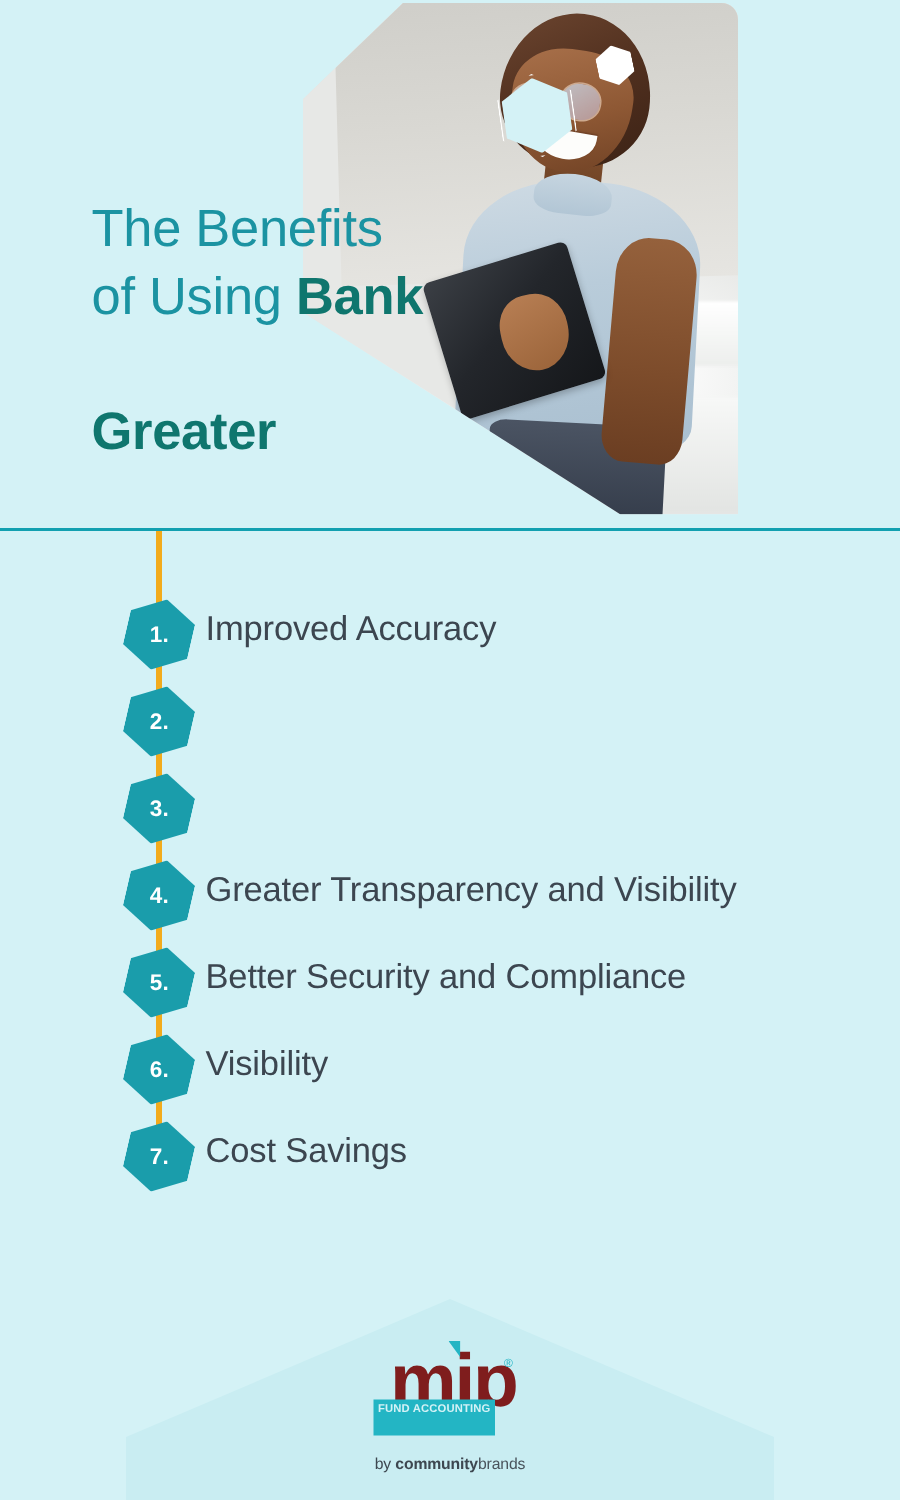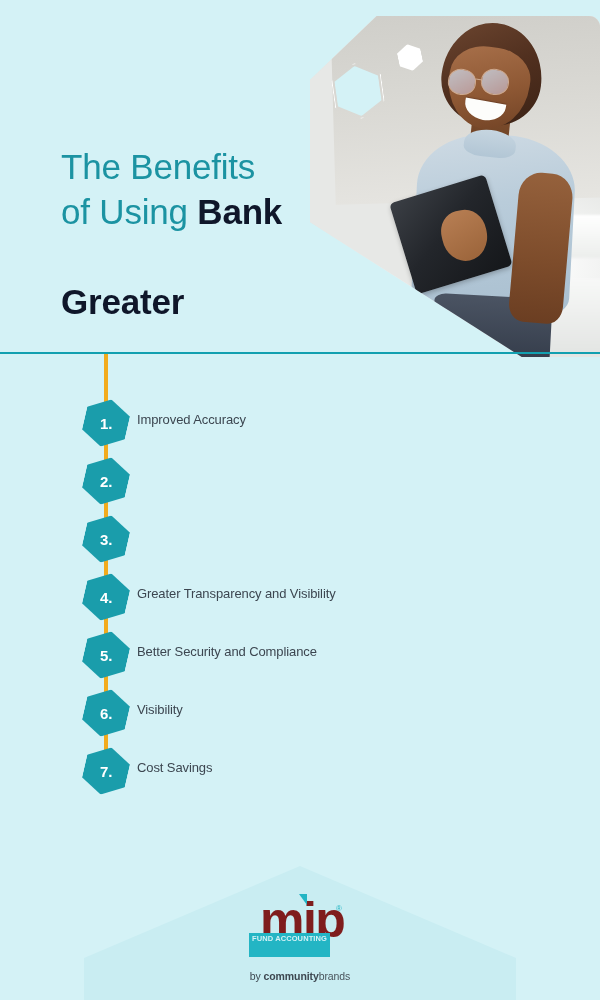--- a/index.html
+++ b/index.html
@@ -5,21 +5,21 @@
   * { margin:0; padding:0; box-sizing:border-box; }
   html, body {
     width:600px; height:1000px;
     font-family:"Liberation Sans", sans-serif;
     background:#d4f2f6;
     overflow:hidden;
   }
   .page { position:relative; width:600px; height:1000px; background:#d4f2f6; overflow:hidden; }
 
   
-  .hero { position:absolute; left:0; top:16px; width:600px; height:353px; overflow:hidden;border-radius:11px; }
+  .hero { position:absolute; left:0; top:2px; width:492px; height:353px; overflow:hidden;border-radius:11px; }
 
   .hero-photo {
     position:absolute; right:0; top:-14px;
     width:290px; height:355px;
     overflow:hidden;
     -webkit-clip-path: polygon(28% 0%, 100% 0%, 100% 100%, 73% 100%, 0% 62%, 0% 22%);
     clip-path: polygon(28% 0%, 100% 0%, 100% 100%, 73% 100%, 0% 62%, 0% 22%);
   }
   .photo-bg {
     position:absolute; inset:0;
@@ -161,21 +161,21 @@
   }
 
   .title {
     position:absolute; left:61px; top:128px;
     width:320px;
     font-size:35px; line-height:45px;
     letter-spacing:-.2px;
     color:#1695a5;
   }
   .title .light { font-weight:300; color:#1b93a2; }
-  .title .bold  { font-weight:700; color:#0f172a; }
+  .title .bold  { font-weight:700; color:#0f766e; }
 
   .divider {
     position:absolute; left:0; top:352px;
     width:600px; height:2px;
     background:#12a0b0;
   }
 
   
   .list-zone { position:absolute; left:0; top:354px; width:600px; height:446px; }
   .gold-line {
@@ -197,21 +197,21 @@
     display:flex; align-items:center; justify-content:center;
   }
   .badge span {
     color:#ffffff; font-weight:700; font-size:15px;
     transform:rotate(-13deg);
     letter-spacing:.1px;
   }
   .item-label {
     position:absolute; left:137px; top:50%;
     transform:translateY(-50%);
-    font-size:13px; font-weight:400;
+    font-size:23px; font-weight:400;
     color:#3c4650; letter-spacing:-.1px;
     white-space:nowrap;
   }
 
   
   .watermark {
     position:absolute; left:84px; top:866px;
     width:432px; height:230px;
     background:#c9edf2;
     -webkit-clip-path: polygon(50% 0%, 100% 40%, 100% 100%, 0% 100%, 0% 40%);

